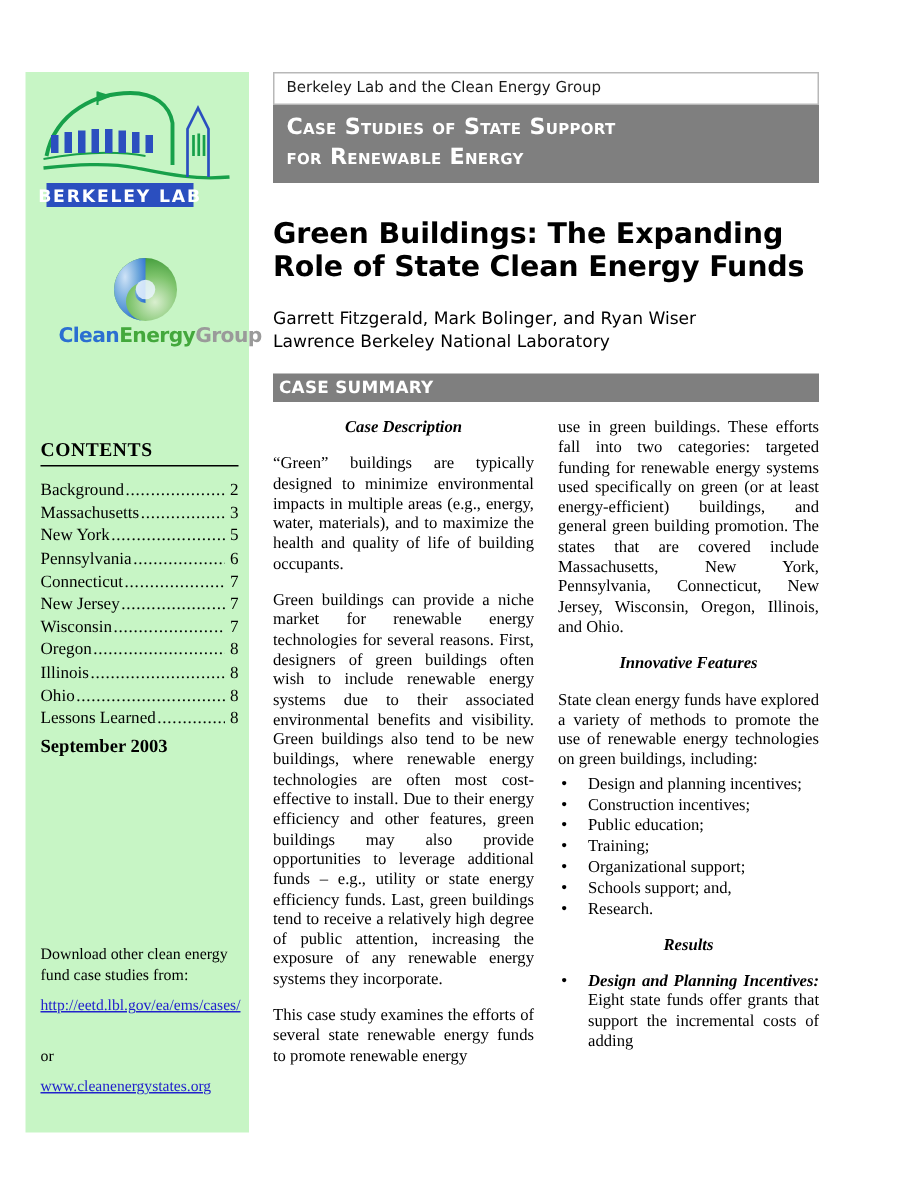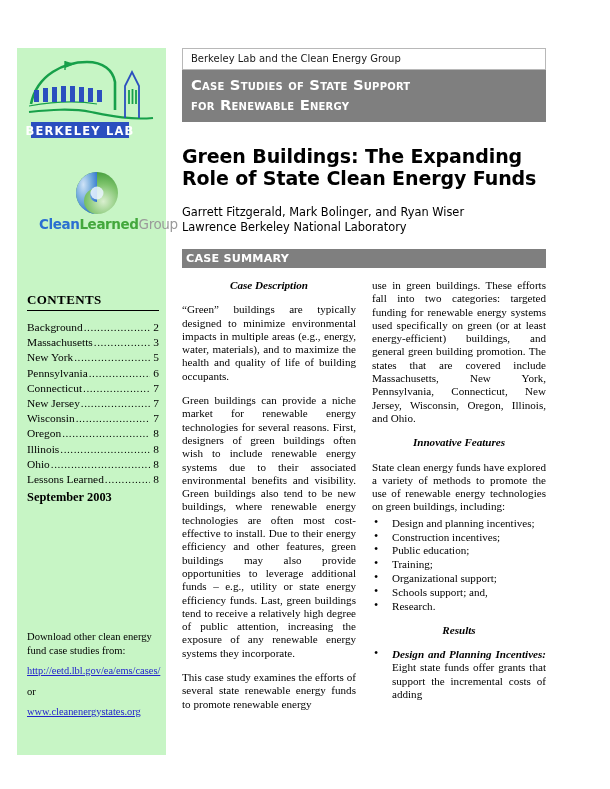--- a/index.html
+++ b/index.html
@@ -44,21 +44,21 @@
     font-family: "DejaVu Sans", sans-serif;
     font-size: 13.5px;
     font-weight: bold;
     letter-spacing: -0.4px;
     line-height: 1;
     margin-top: 2px;
     white-space: nowrap;
   }
   .ceg-clean  { color: #2b6fd1; }
   .ceg-energy { color: #43a83c; }
-  .ceg-group  { color: #9a9a9a; font-weight: normal; }
+  .ceg-group  { color: #9a9a9a; font-weight: bold; }
 
   
   #contents-block {
     position: absolute;
     left: 10px; top: 244px;
     width: 132px;
   }
   .contents-title {
     font-family: "Liberation Serif", serif;
     font-weight: bold;
@@ -109,21 +109,21 @@
   }
   #download-block .dl-line { display: block; }
   #download-block a {
     color: #2222cc;
     text-decoration: underline;
     word-break: break-all;
     display: inline-block;
     margin-top: 7px;
     font-size: 10.4px;
   }
-  #download-block .or { display: block; margin-top: 7px; }
+  #download-block .or { display: block; margin-top: 20px; }
 
   
   #main {
     position: absolute;
     left: 182px; top: 48px;
     width: 364px;
   }
 
   .org-bar {
     border: 1px solid #b8b8b8;
@@ -275,21 +275,21 @@
             <stop offset="0%" stop-color="#d9efcf"></stop>
             <stop offset="55%" stop-color="#7dc36b"></stop>
             <stop offset="100%" stop-color="#3f9a38"></stop>
           </radialGradient>
         </defs>
         <circle cx="23" cy="23" r="21" fill="url(#ggreen)"></circle>
         <path d="M23 2 A21 21 0 0 0 23 44 A13 13 0 0 1 23 18 A7 7 0 0 0 23 32" fill="url(#gblue)"></path>
         <circle cx="23" cy="23" r="6.5" fill="#eaf4ff" opacity="0.85"></circle>
       </svg>
       <div class="ceg-word">
-        <span class="ceg-clean">Clean</span><span class="ceg-energy">Learned</span><span class="ceg-group">Group</span>
+        <span class="ceg-clean">Clean</span><span class="ceg-energy">Energy</span><span class="ceg-group">Group</span>
       </div>
     </div>
 
     <div id="contents-block">
       <div class="contents-title">CONTENTS</div>
       <div id="toc-list">
           <div class="toc-row">
             <span class="toc-label">Background</span>
             <span class="toc-dots"></span>
             <span class="toc-page">2</span>

